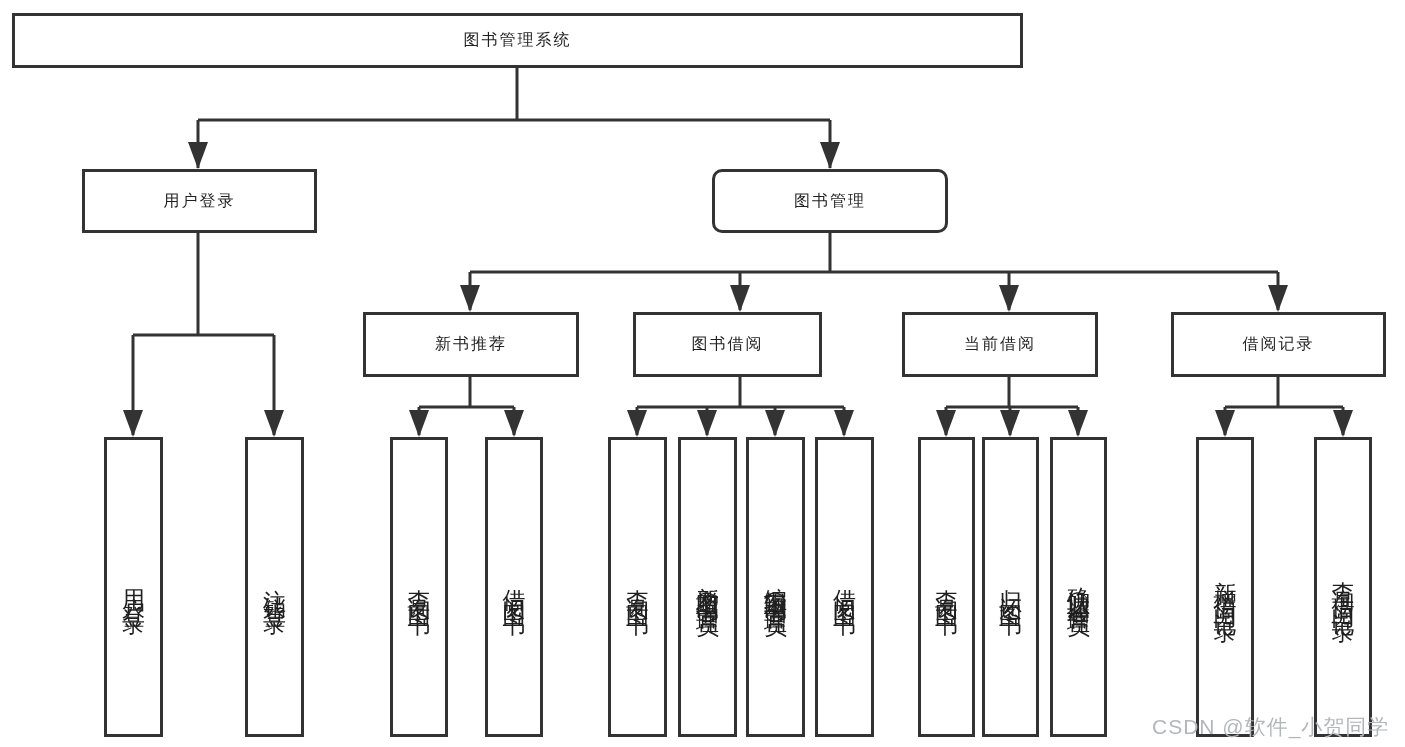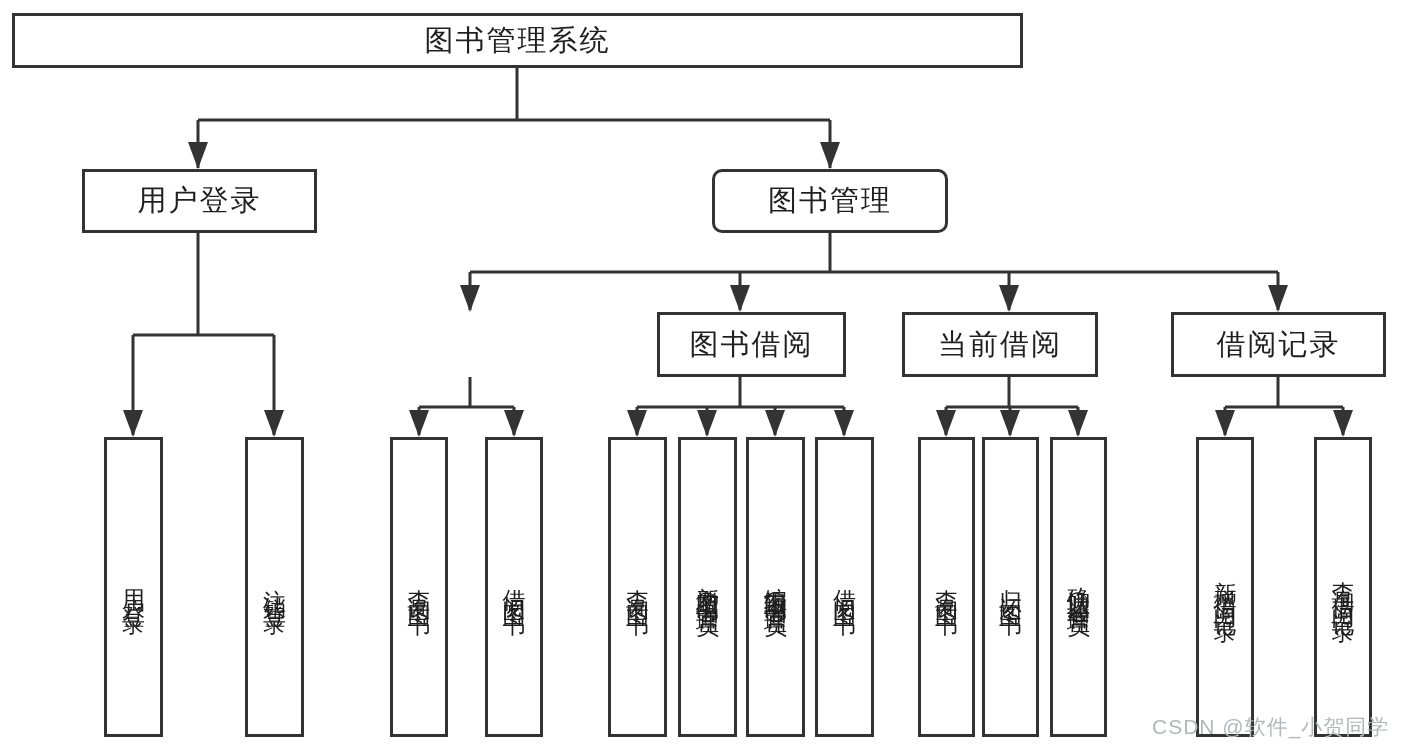--- a/index.html
+++ b/index.html
@@ -19,21 +19,21 @@
   }
   .connectors{position:absolute;left:0;top:0;width:1405px;height:747px;}
   .connectors path{stroke:var(--line);stroke-width:3;fill:none;}
   .connectors polygon{fill:var(--line);stroke:none;}
   .node{
     position:absolute;
     box-sizing:border-box;
     border:3px solid var(--line);
     background:#fff;
     display:flex;align-items:center;justify-content:center;
-    font-size:29px;
+    font-size:16px;
     letter-spacing:2px;
     white-space:nowrap;
   }
   .leaf{
     writing-mode:vertical-rl;
     text-orientation:mixed;
     font-size:23px;
     letter-spacing:8px;
     white-space:normal;
     line-height:1;
@@ -82,21 +82,22 @@
     <polygon points="1068,410 1088,410 1078,437"></polygon>
     <polygon points="1215,410 1235,410 1225,437"></polygon>
     <polygon points="1333,410 1353,410 1343,437"></polygon>
   </svg>
 
   <div class="node" style="left:12px;top:13px;width:1011px;height:55px;">图书管理系统</div>
 
   <div class="node" style="left:82px;top:169px;width:235px;height:64px;">用户登录</div>
   <div class="node" style="left:712px;top:169px;width:236px;height:64px;border-radius:10px;">图书管理</div>
 
-  <div class="node" style="left:633px;top:312px;width:189px;height:65px;margin-left:24px;">图书借阅</div>
+  <div class="node" style="left:363px;top:312px;width:216px;height:65px;">新书推荐</div>
+  <div class="node" style="left:633px;top:312px;width:189px;height:65px;">图书借阅</div>
   <div class="node" style="left:902px;top:312px;width:196px;height:65px;">当前借阅</div>
   <div class="node" style="left:1171px;top:312px;width:215px;height:65px;">借阅记录</div>
 
   <div class="node leaf" style="left:104px;top:437px;width:59px;height:300px;">用户登录</div>
   <div class="node leaf" style="left:245px;top:437px;width:59px;height:300px;">注销登录</div>
 
   <div class="node leaf" style="left:390px;top:437px;width:58px;height:300px;">查询图书</div>
   <div class="node leaf" style="left:485px;top:437px;width:58px;height:300px;">借阅图书</div>
 
   <div class="node leaf" style="left:608px;top:437px;width:59px;height:300px;">查询图书</div>

